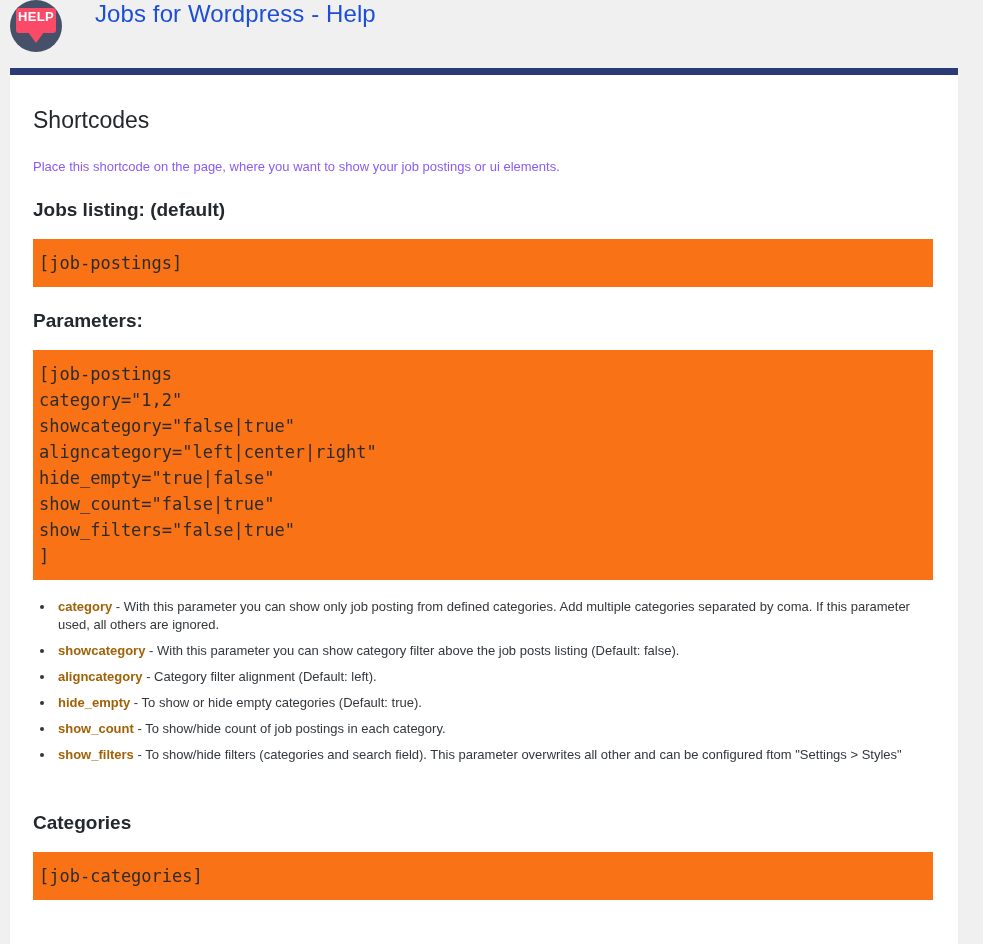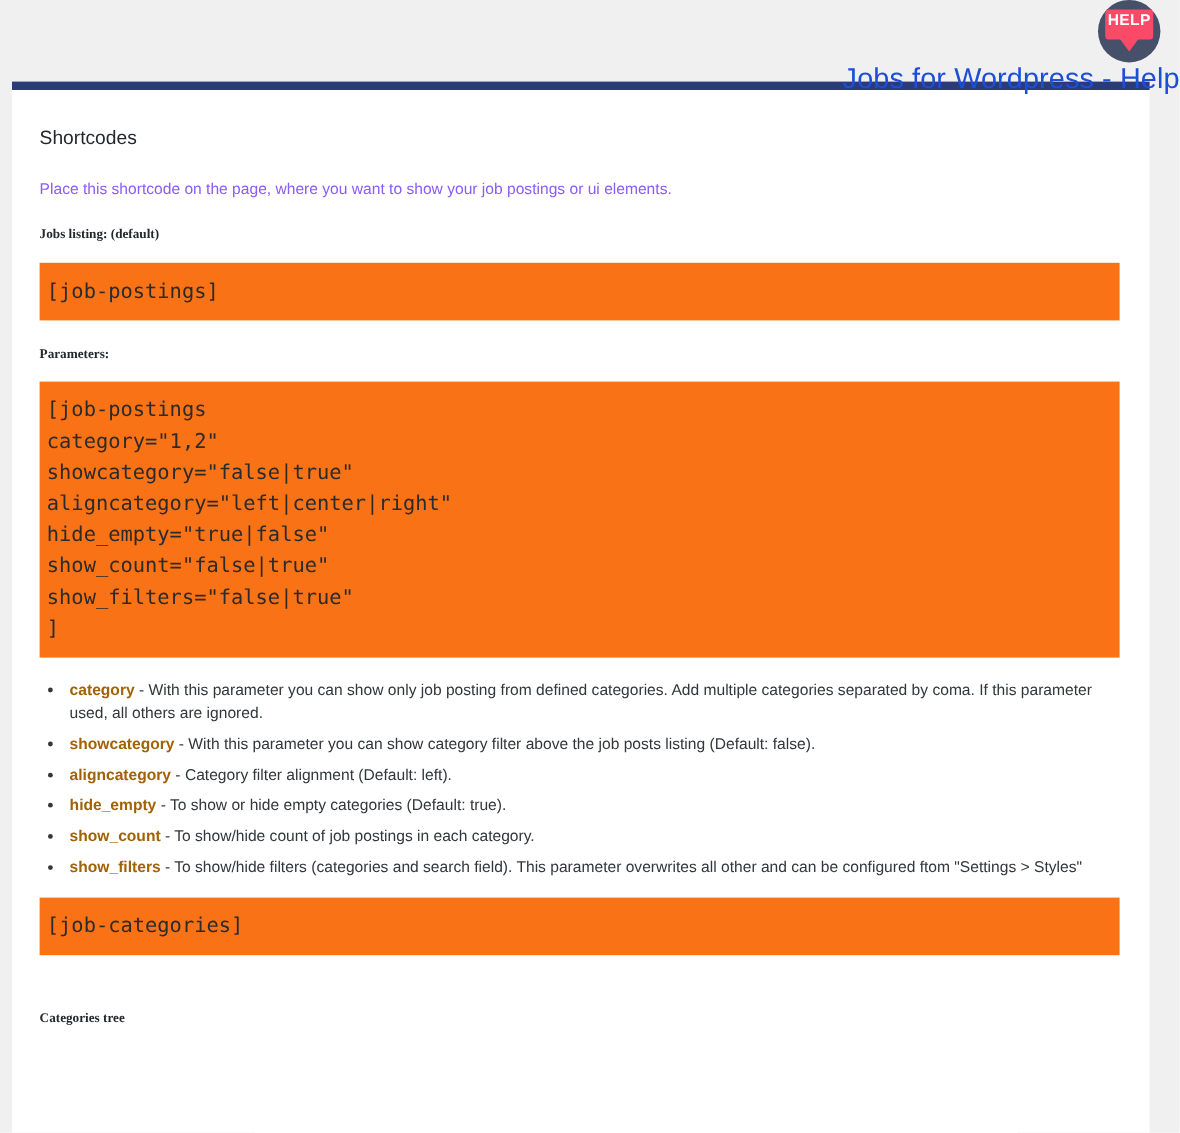--- a/index.html
+++ b/index.html
@@ -14,25 +14,24 @@
     background: #f0f0f0;
     font-family: "Liberation Sans", sans-serif;
     color: #23282d;
     -webkit-font-smoothing: antialiased;
   }
 
   
   .page-header {
     height: 68px;
     display: flex;
-    align-items: flex-end;
+    align-items: flex-start;
     padding-left: 10px;
     background: #f0f0f0;
     box-sizing: border-box;
-    flex-direction: column;
   }
   .help-badge {
     width: 52px;
     height: 52px;
     border-radius: 50%;
     background: #475069;
     position: relative;
     flex: 0 0 auto;
     margin-right: 16px;
     overflow: hidden;
@@ -91,40 +90,39 @@
     min-height: 869px;
     padding: 0 0 0 0;
     box-sizing: border-box;
   }
   .panel-inner {
     padding: 22px 25px 0 23px;
   }
 
   
   h1.section-title {
-    font-size: 16px;
+    font-size: 23px;
     font-weight: normal;
     margin: 0 0 0 0;
     padding: 9px 0 9px 0;
     color: #23282d;
     line-height: 1.3;
   }
   p.intro {
     font-size: 13px;
     line-height: 1.5;
     margin: 12px 0 0 0;
     color: #8b5cf6;
   }
   h3.sub-title {
-    font-size: 11px;
+    font-size: 19px;
     font-weight: bold;
     margin: 21px 0 0 0;
     color: #23282d;
     line-height: 1.4;
-    font-family: Liberation Serif, serif;
   }
   h3.sub-title.spaced {
     margin-top: 46px;
   }
   pre.codeblock {
     background: #f97316;
     margin: 15px 0 0 0;
     padding: 11px 0 11px 6px;
     font-family: "DejaVu Sans Mono", monospace;
     font-size: 17px;
@@ -188,19 +186,20 @@
 
       <ul class="param-list">
         <li><strong>category</strong><span> - With this parameter you can show only job posting from defined categories. Add multiple categories separated by coma. If this parameter used, all others are ignored.</span></li>
         <li><strong>showcategory</strong><span> - With this parameter you can show category filter above the job posts listing (Default: false).</span></li>
         <li><strong>aligncategory</strong><span> - Category filter alignment (Default: left).</span></li>
         <li><strong>hide_empty</strong><span> - To show or hide empty categories (Default: true).</span></li>
         <li><strong>show_count</strong><span> - To show/hide count of job postings in each category.</span></li>
         <li><strong>show_filters</strong><span> - To show/hide filters (categories and search field). This parameter overwrites all other and can be configured ftom "Settings &gt; Styles"</span></li>
       </ul>
 
+      <h3 class="sub-title spaced">Categories</h3>
       <pre class="codeblock">[job-categories]</pre>
 
       <h3 class="sub-title spaced">Categories tree</h3>
 
     </div>
   </div>
 </div>
 
 </body></html>

